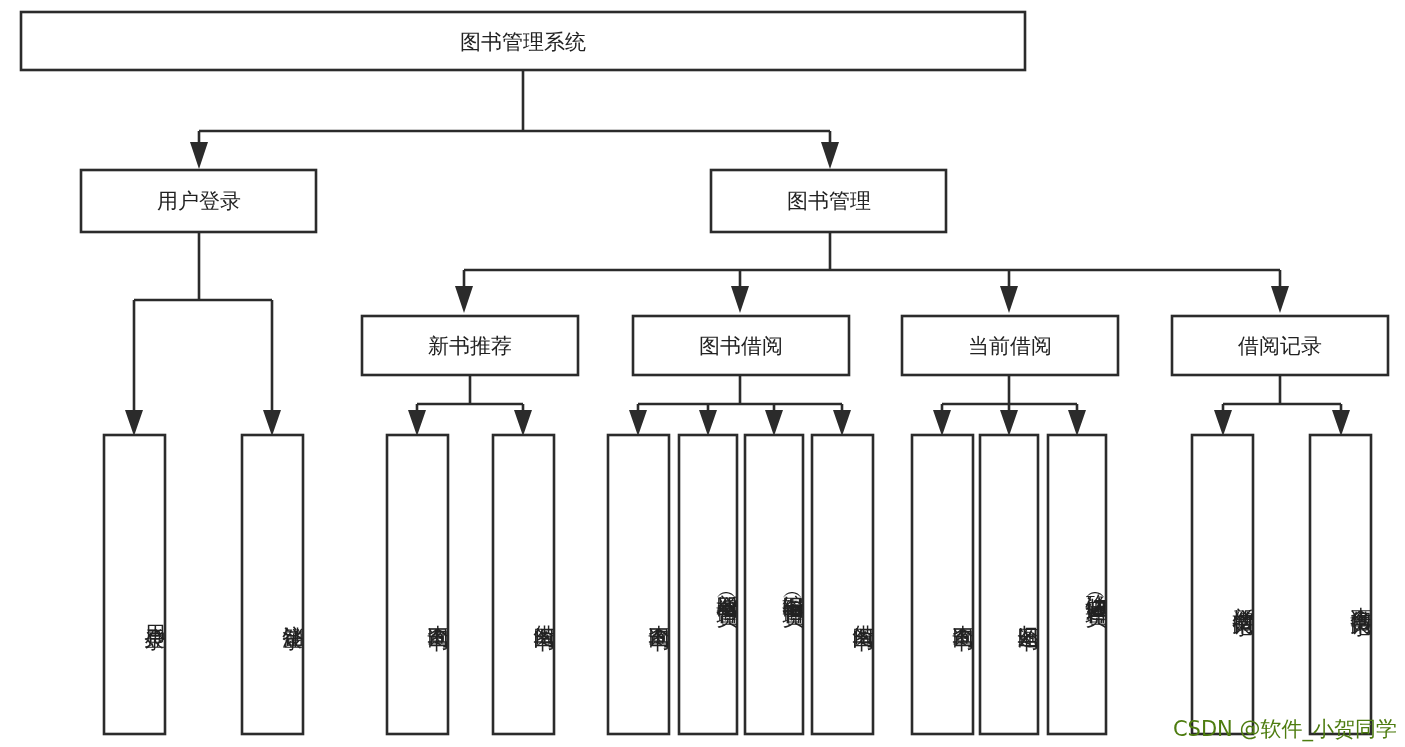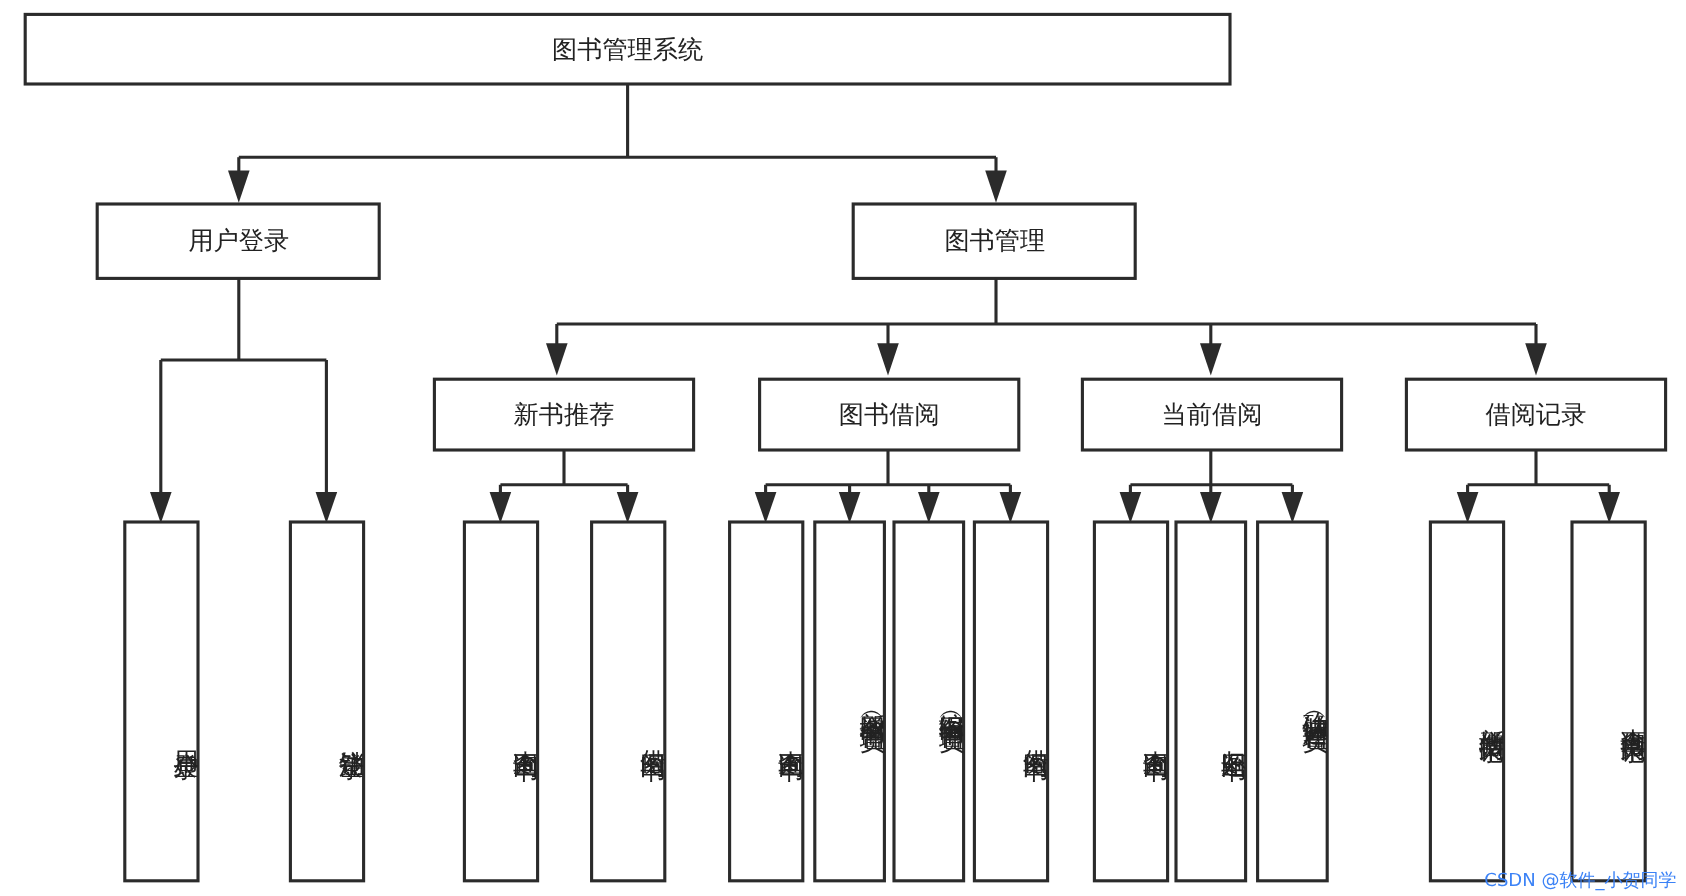--- a/index.html
+++ b/index.html
@@ -60,22 +60,22 @@
     display: flex;
     align-items: flex-start;
     justify-content: center;
     pointer-events: none;
   }
   #watermark {
     position: absolute;
     right: 8px;
     bottom: 4px;
     font-family: "DejaVu Sans", "Liberation Sans", sans-serif;
-    font-size: 15px;
-    color: #3b82f6;
+    font-size: 21px;
+    color: #4d7c0f;
     white-space: nowrap;
   }
 </style>
 </head>
 <body>
 
 <div id="diagram-root">
 
   <svg id="tree-svg" viewBox="0 0 1405 747">
 

